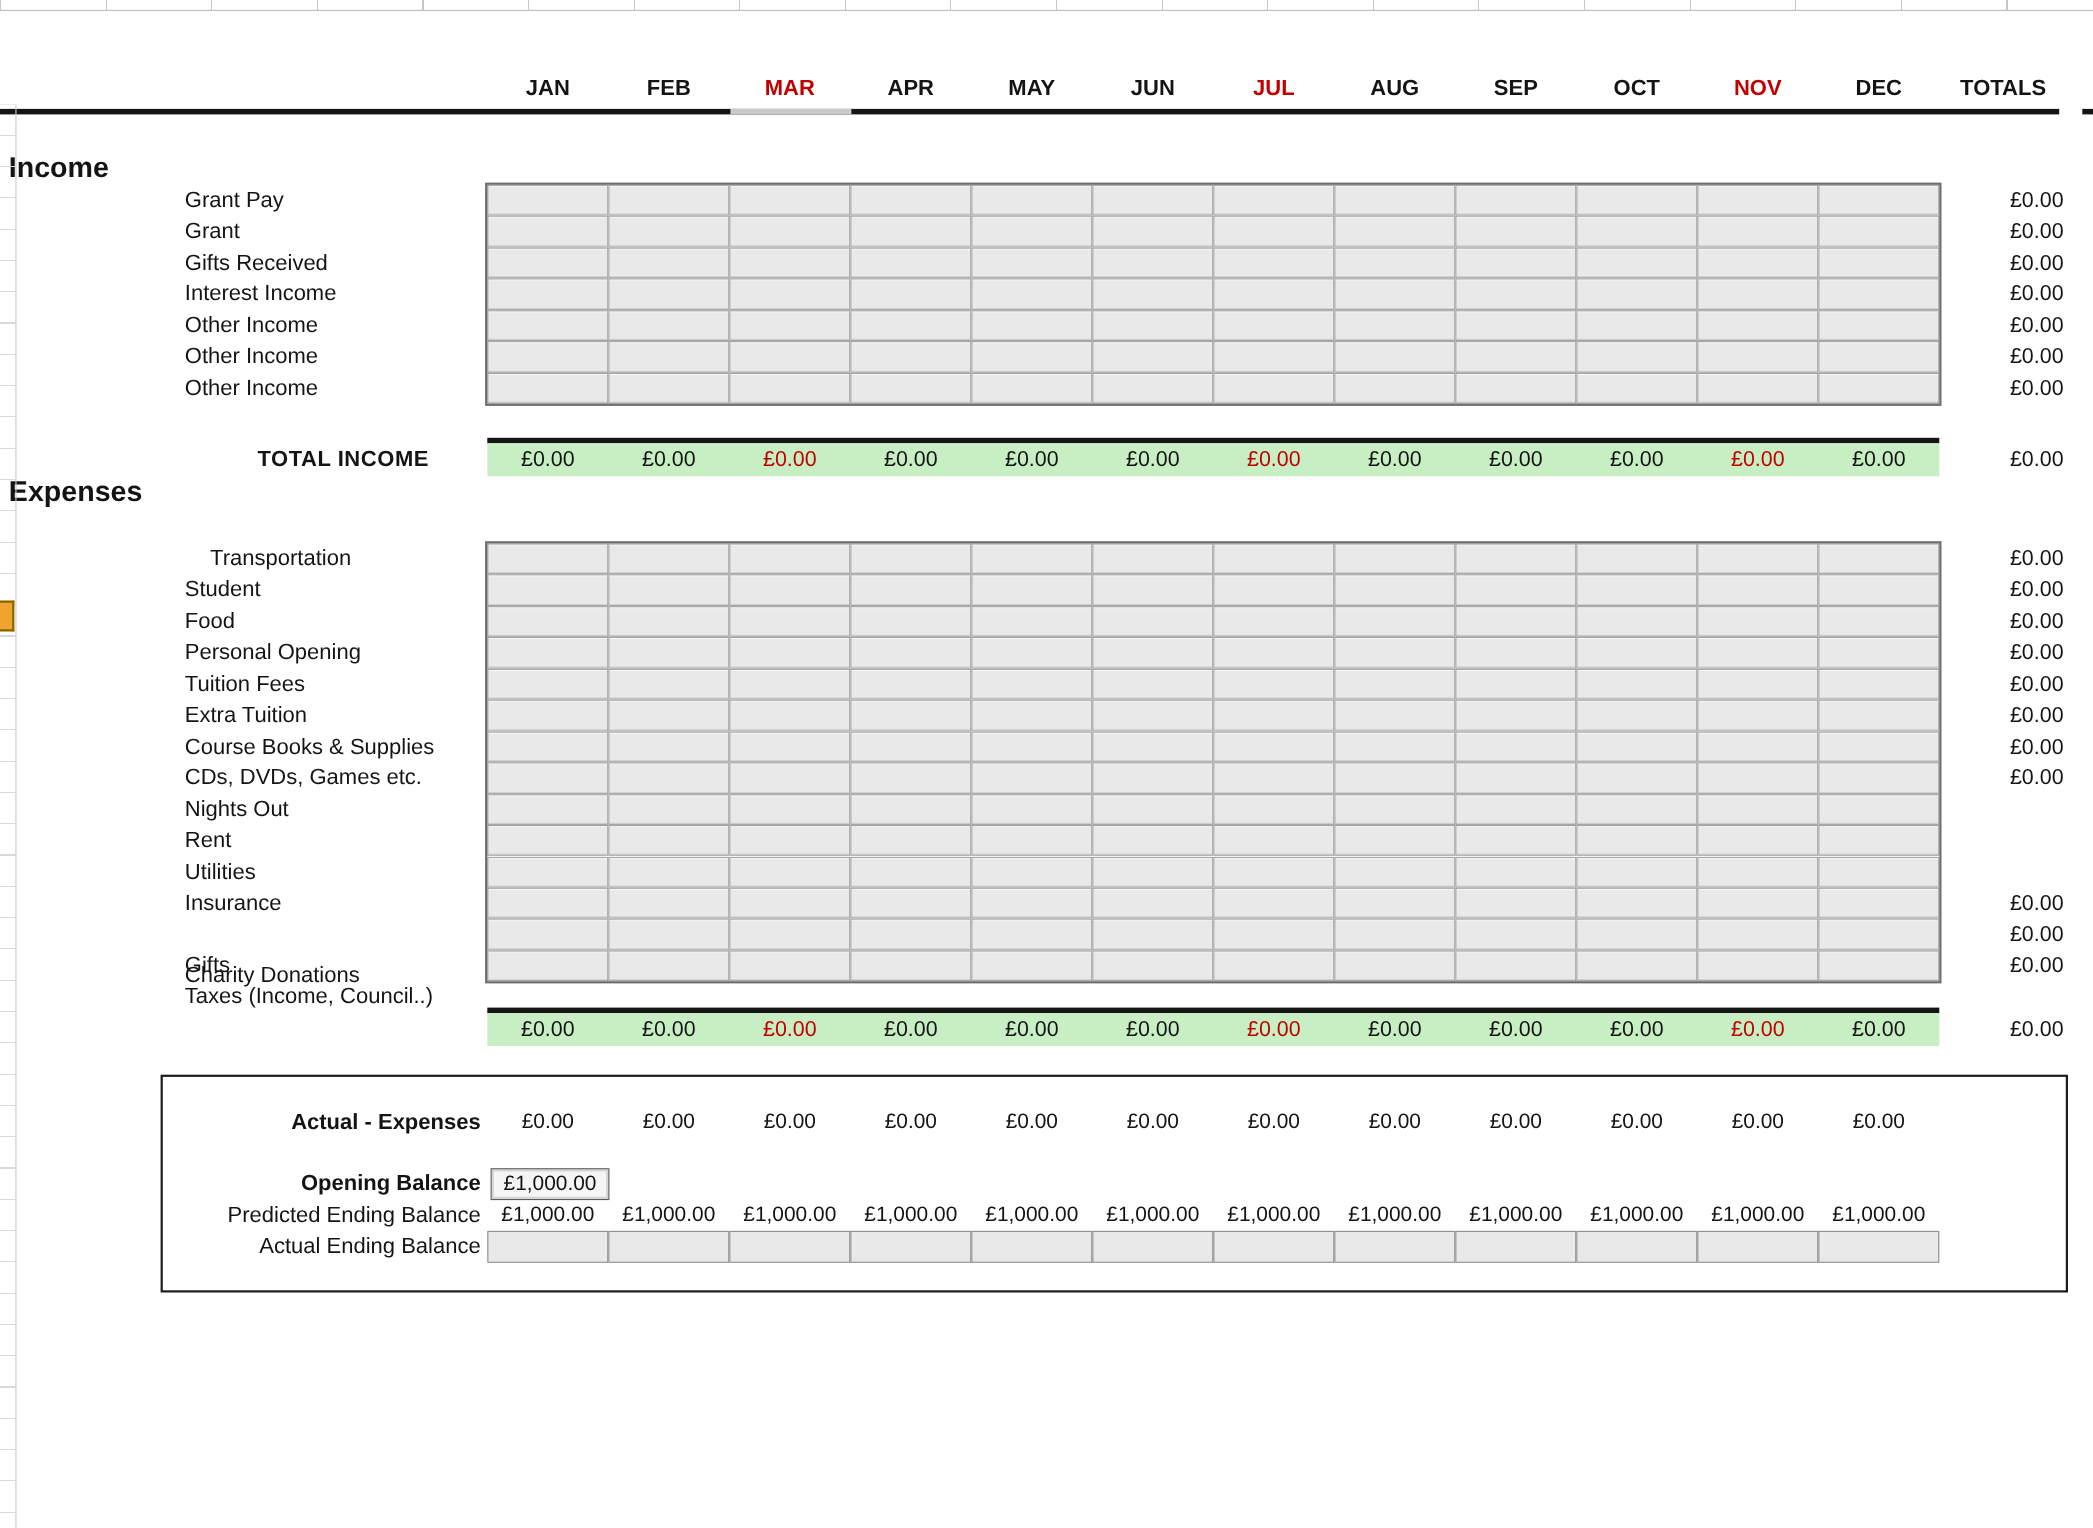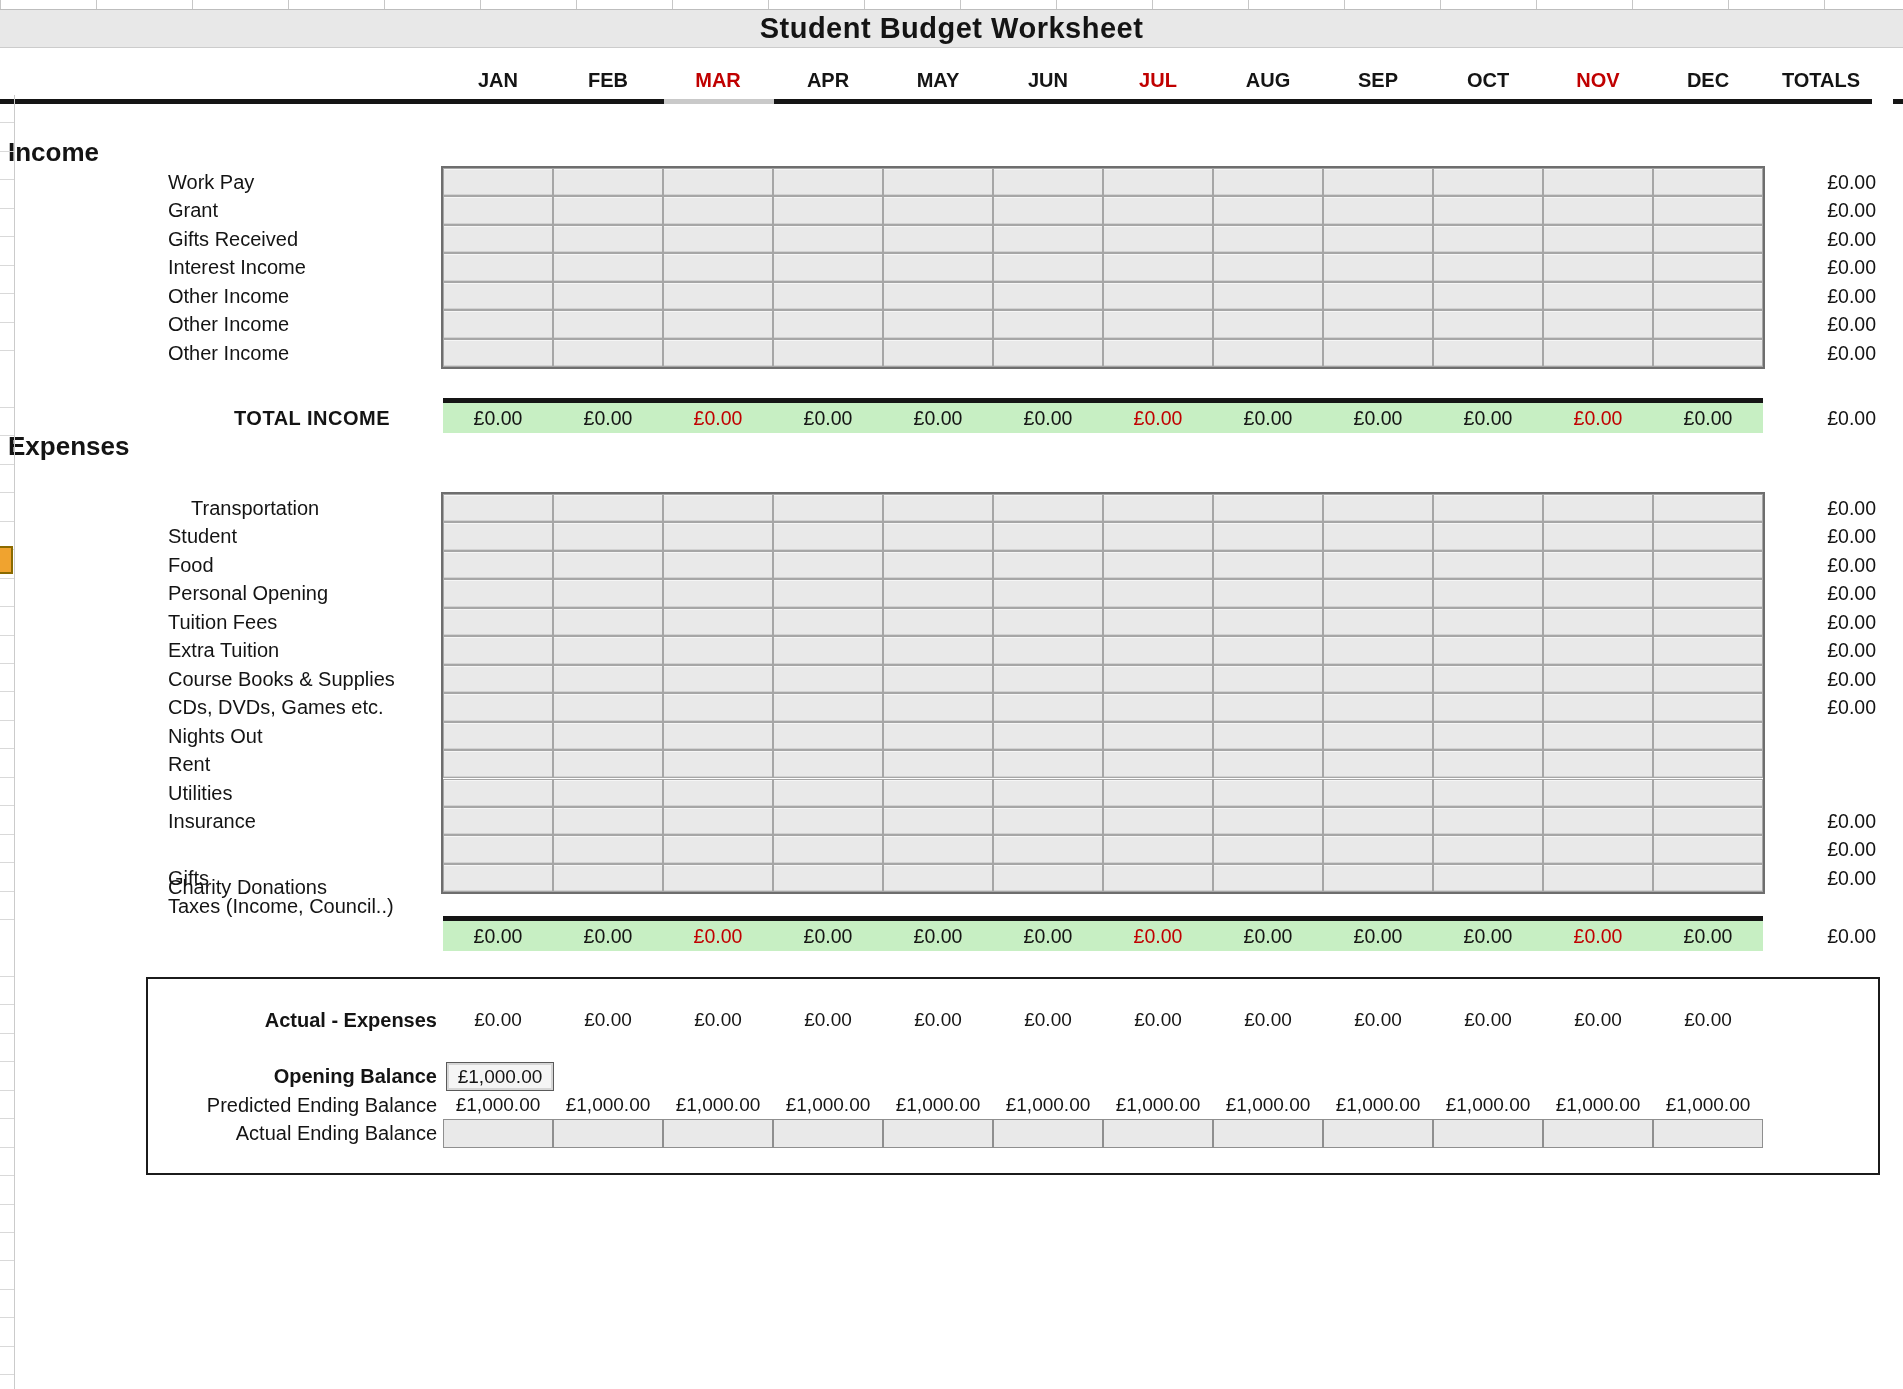--- a/index.html
+++ b/index.html
@@ -50,21 +50,20 @@
      background:repeating-linear-gradient(180deg,transparent 0 27.45px,#d9d9d9 27.45px 28.45px);}
   .row-marker{position:absolute;left:0;top:546px;width:13px;height:28px;box-sizing:border-box;
      background:#f0a32f;border:2px solid #8a6a00;border-left:none;}
 </style>
 </head>
 <body>
 
 <div id="page">
 
   <div class="top-strip"></div>
-  <div class="title-band">Student Budget Worksheet</div>
 
   <div class="hline" style="left:0;top:99px;width:1872px;height:5px;"></div>
   <div class="hline-gap" style="left:664px;top:99px;width:110px;height:5px;"></div>
   <div class="hline" style="left:1893px;top:99px;width:10px;height:5px;"></div>
 
   <div class="totals-hdr" style="left:1766px;width:110px;">TOTALS</div>
 
   <div class="sec-hdr" style="top:136px;">Income</div>
   <div class="sec-hdr" style="top:430px;">Expenses</div>
 
@@ -91,21 +90,21 @@
     <div class="mon red" style="left: 663px; width: 110px;">MAR</div>
     <div class="mon" style="left: 773px; width: 110px;">APR</div>
     <div class="mon" style="left: 883px; width: 110px;">MAY</div>
     <div class="mon" style="left: 993px; width: 110px;">JUN</div>
     <div class="mon red" style="left: 1103px; width: 110px;">JUL</div>
     <div class="mon" style="left: 1213px; width: 110px;">AUG</div>
     <div class="mon" style="left: 1323px; width: 110px;">SEP</div>
     <div class="mon" style="left: 1433px; width: 110px;">OCT</div>
     <div class="mon red" style="left: 1543px; width: 110px;">NOV</div>
     <div class="mon" style="left: 1653px; width: 110px;">DEC</div>
-    <div class="rowlabel" style="top: 168px;">Work Pay</div>
+    <div class="rowlabel" style="top: 168px;">Grant Pay</div>
     <div class="rowtotal" style="top: 168px;">£0.00</div>
     <div class="cell" style="left: 443px; top: 168px; width: 110px; height: 28.45px;"></div>
     <div class="cell" style="left: 553px; top: 168px; width: 110px; height: 28.45px;"></div>
     <div class="cell" style="left: 663px; top: 168px; width: 110px; height: 28.45px;"></div>
     <div class="cell" style="left: 773px; top: 168px; width: 110px; height: 28.45px;"></div>
     <div class="cell" style="left: 883px; top: 168px; width: 110px; height: 28.45px;"></div>
     <div class="cell" style="left: 993px; top: 168px; width: 110px; height: 28.45px;"></div>
     <div class="cell" style="left: 1103px; top: 168px; width: 110px; height: 28.45px;"></div>
     <div class="cell" style="left: 1213px; top: 168px; width: 110px; height: 28.45px;"></div>
     <div class="cell" style="left: 1323px; top: 168px; width: 110px; height: 28.45px;"></div>

